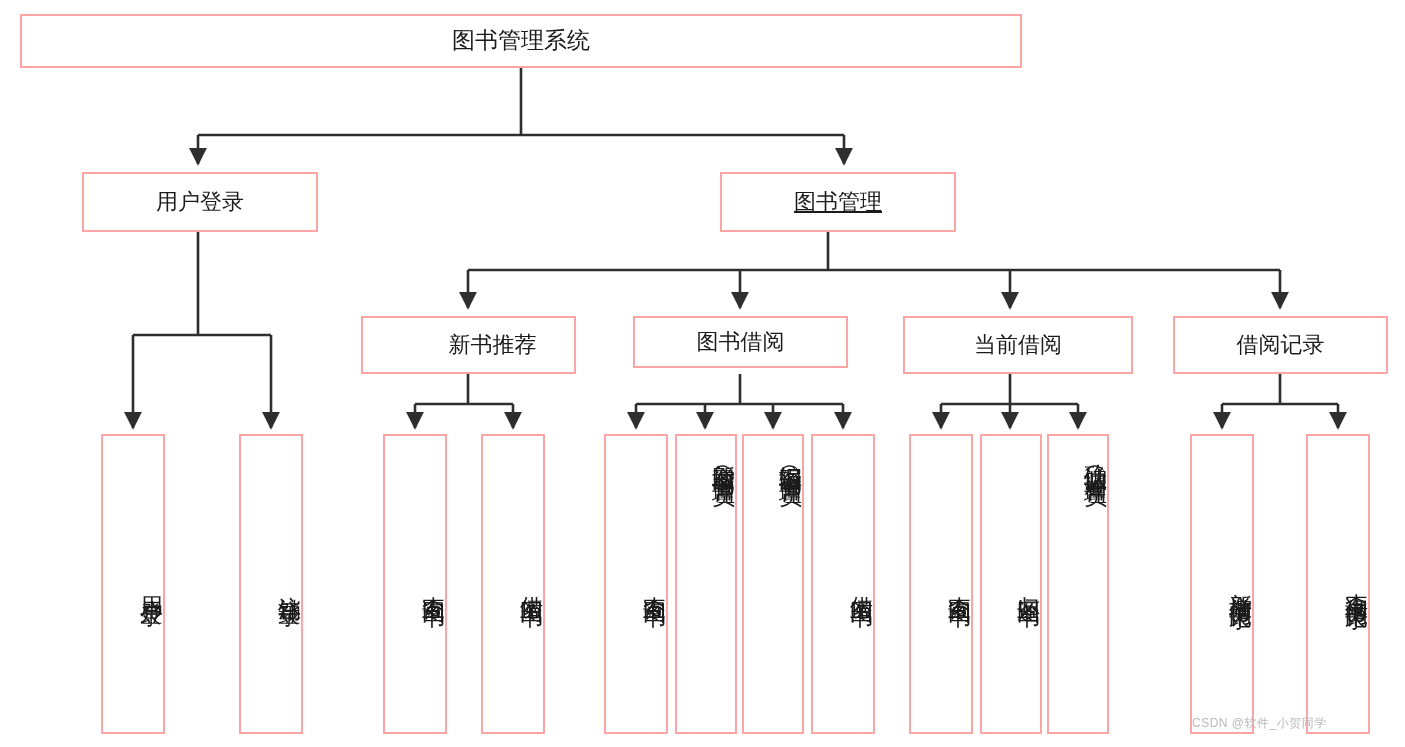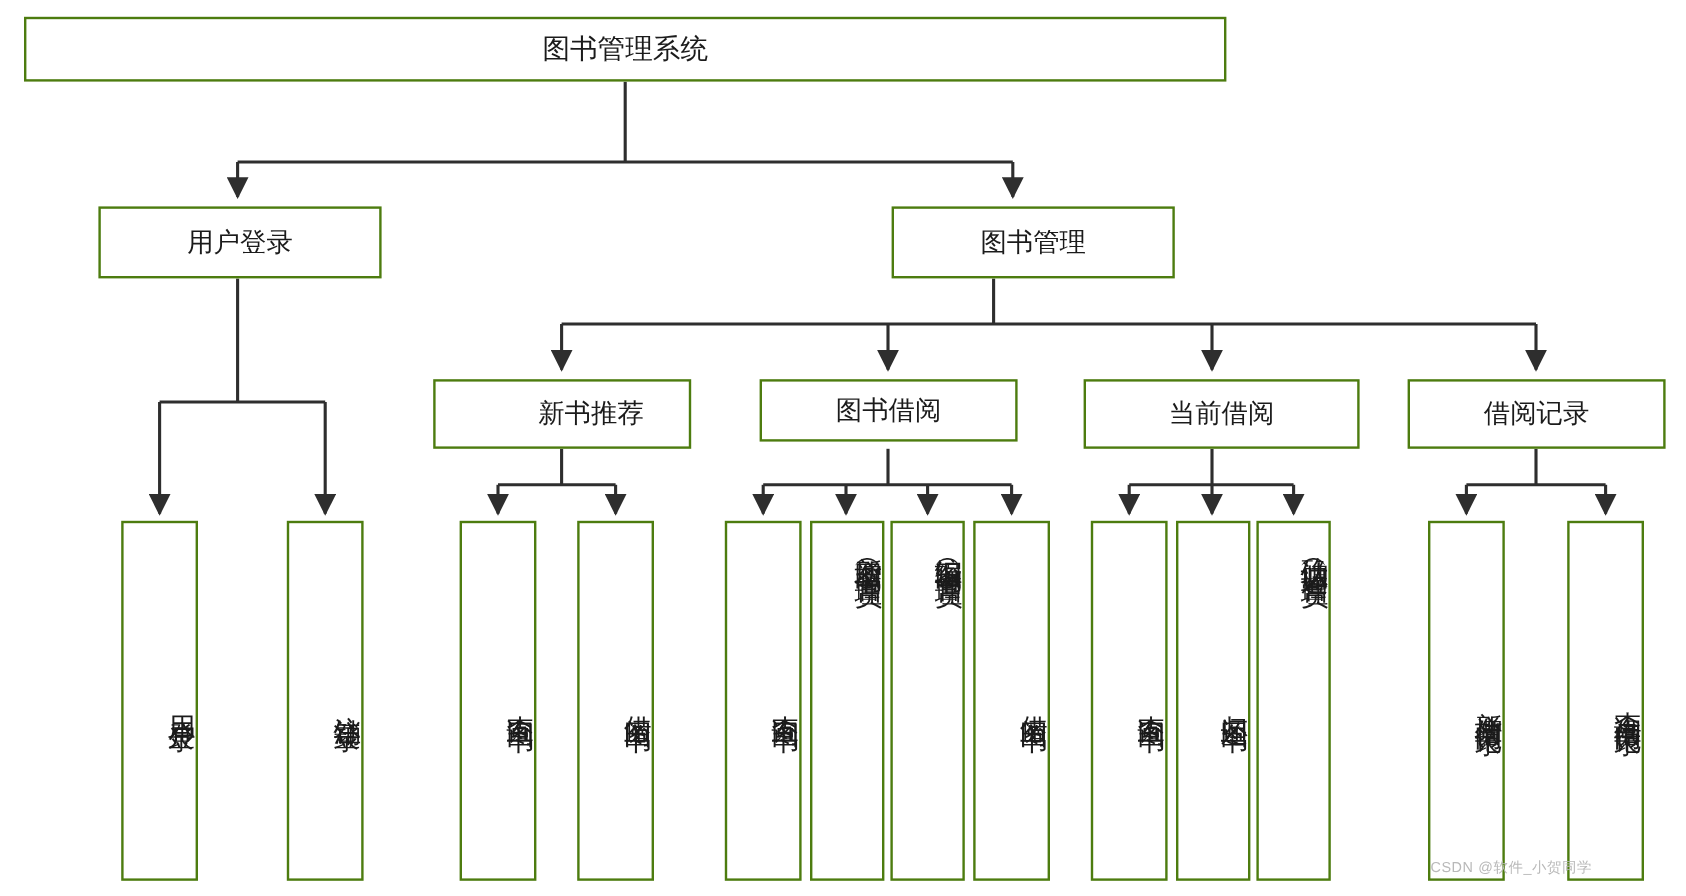--- a/index.html
+++ b/index.html
@@ -22,21 +22,21 @@
     left: 0;
     top: 0;
     width: 1405px;
     height: 747px;
     pointer-events: none;
   }
   .node {
     position: absolute;
     box-sizing: border-box;
     background: #ffffff;
-    border: 2px solid #4d7c0f;
+    border: 2px solid #fca5a5;
     display: flex;
     align-items: center;
     justify-content: center;
     color: #1b1b1b;
   }
   .node .label {
     text-align: center;
     line-height: 1.18;
     white-space: pre-line;
   }
@@ -128,21 +128,21 @@
     </g>
   </svg>
 
   <div class="node root horizontal" style="left:20px; top:14px; width:1002px; height:54px;">
     <span class="label">图书管理系统</span>
   </div>
 
   <div class="node horizontal" style="left:82px; top:172px; width:236px; height:60px;">
     <span class="label">用户登录</span>
   </div>
-  <div class="node horizontal" style="left:743px; top:172px; width:236px; height:60px;">
+  <div class="node horizontal" style="left:720px; top:172px; width:236px; height:60px;text-decoration:underline;">
     <span class="label">图书管理</span>
   </div>
 
   <div class="node horizontal" style="left:361px; top:316px; width:215px; height:58px;padding-left:48px;">
     <span class="label">新书推荐</span>
   </div>
   <div class="node horizontal" style="left:633px; top:316px; width:215px; height:52px;">
     <span class="label">图书借阅</span>
   </div>
   <div class="node horizontal" style="left:903px; top:316px; width:230px; height:58px;">

